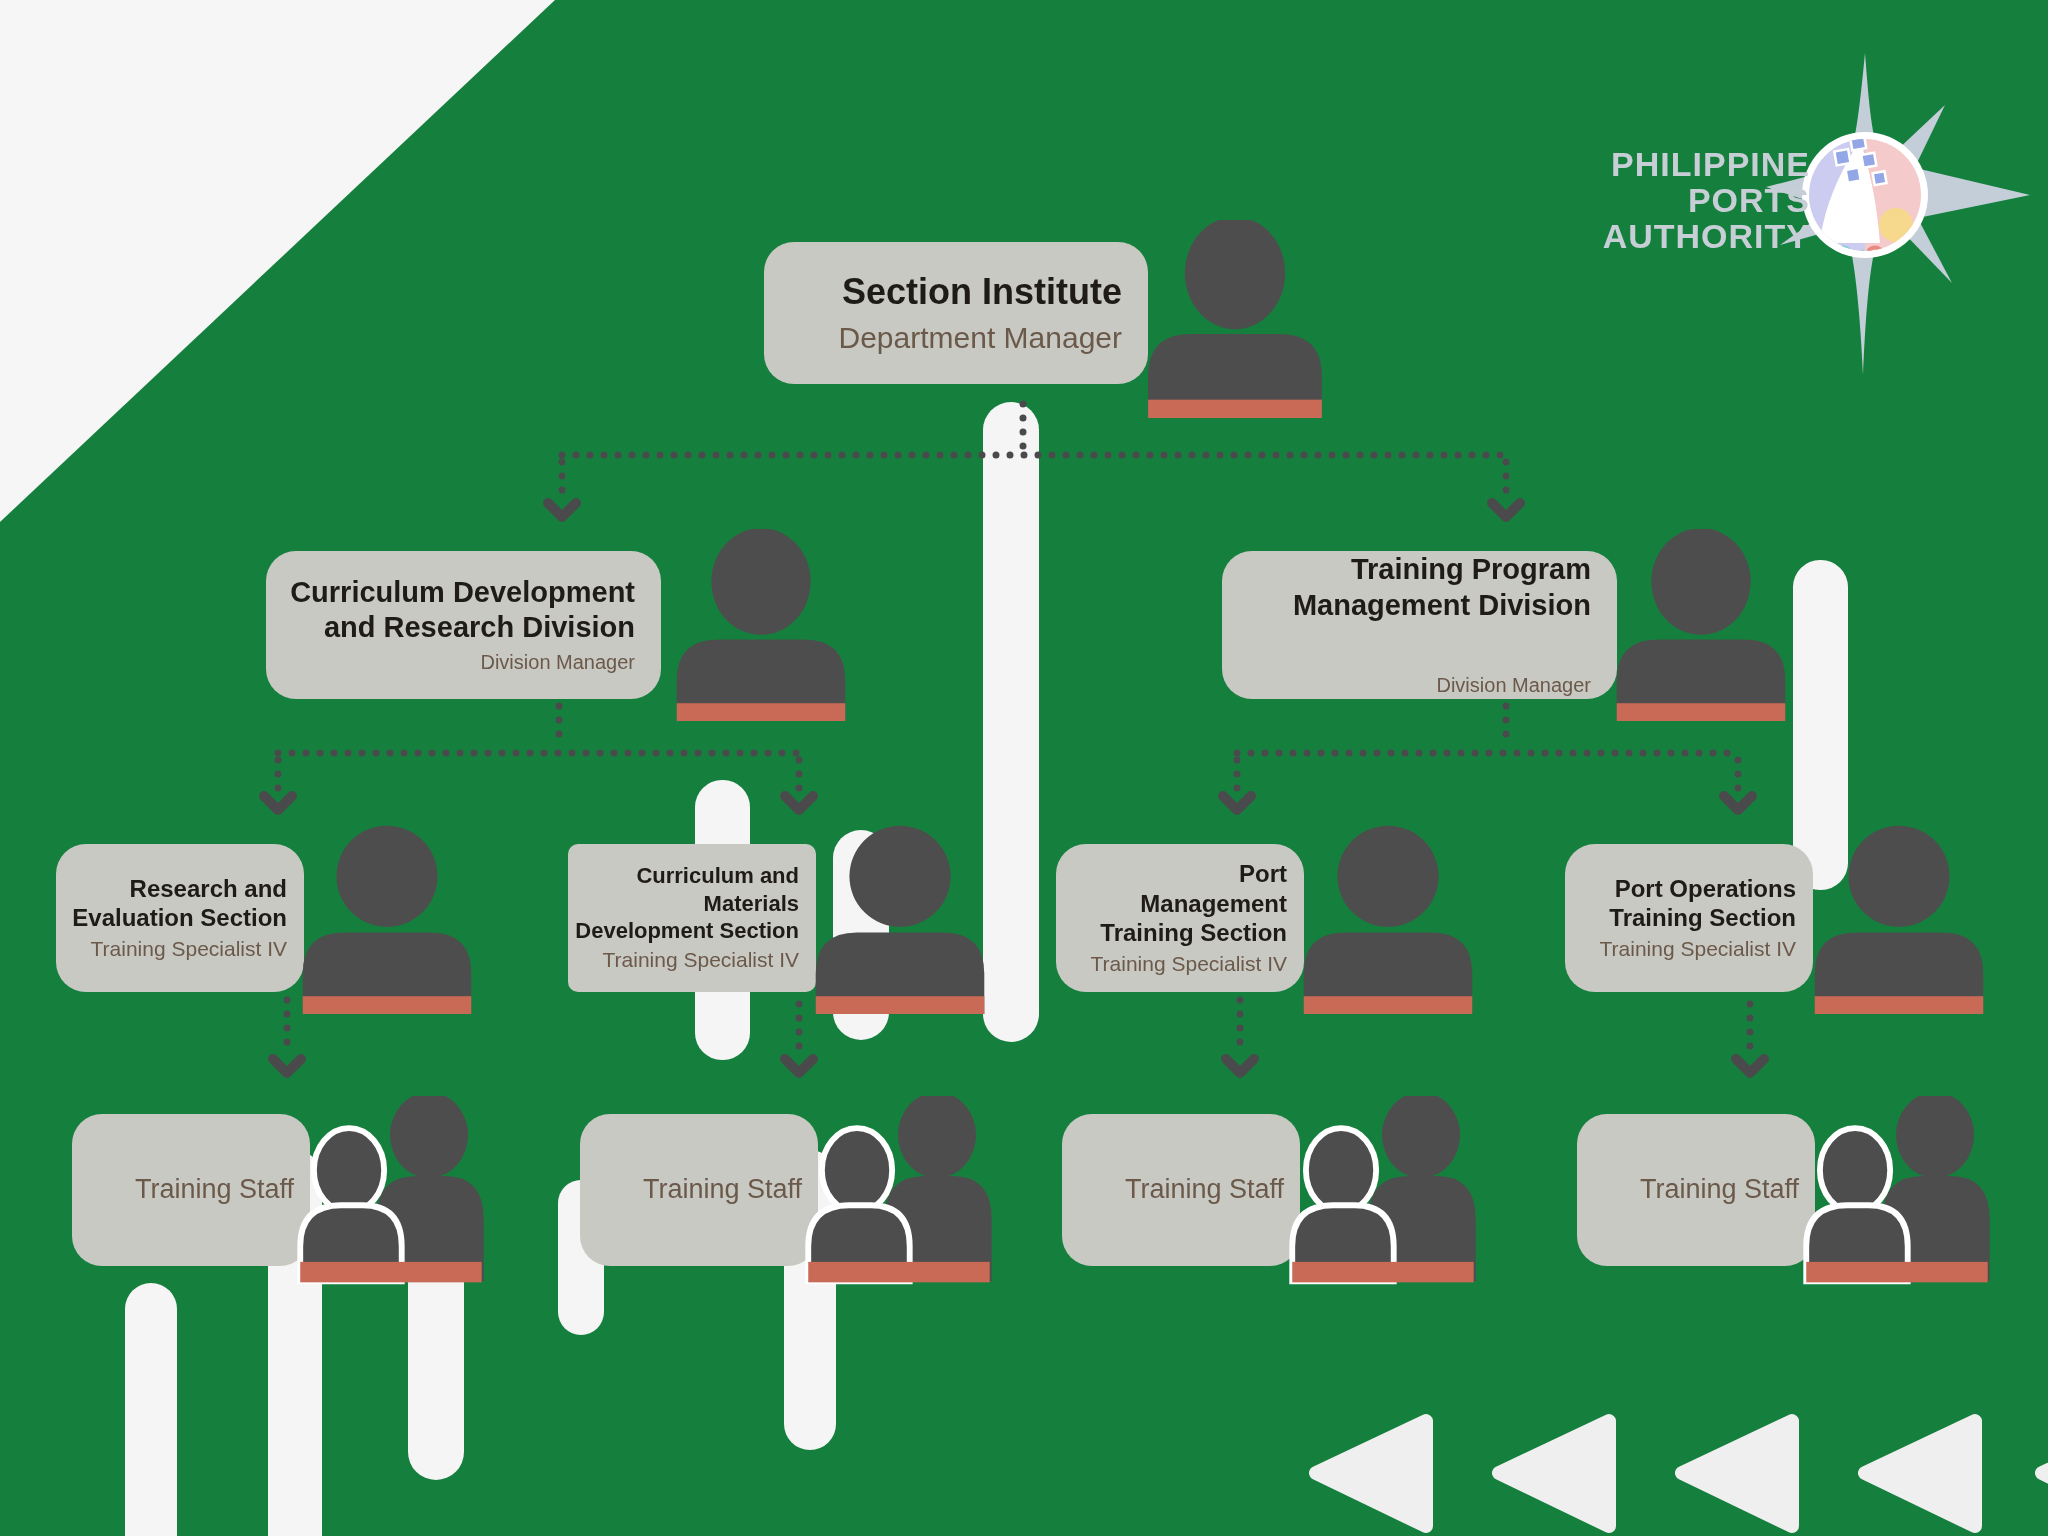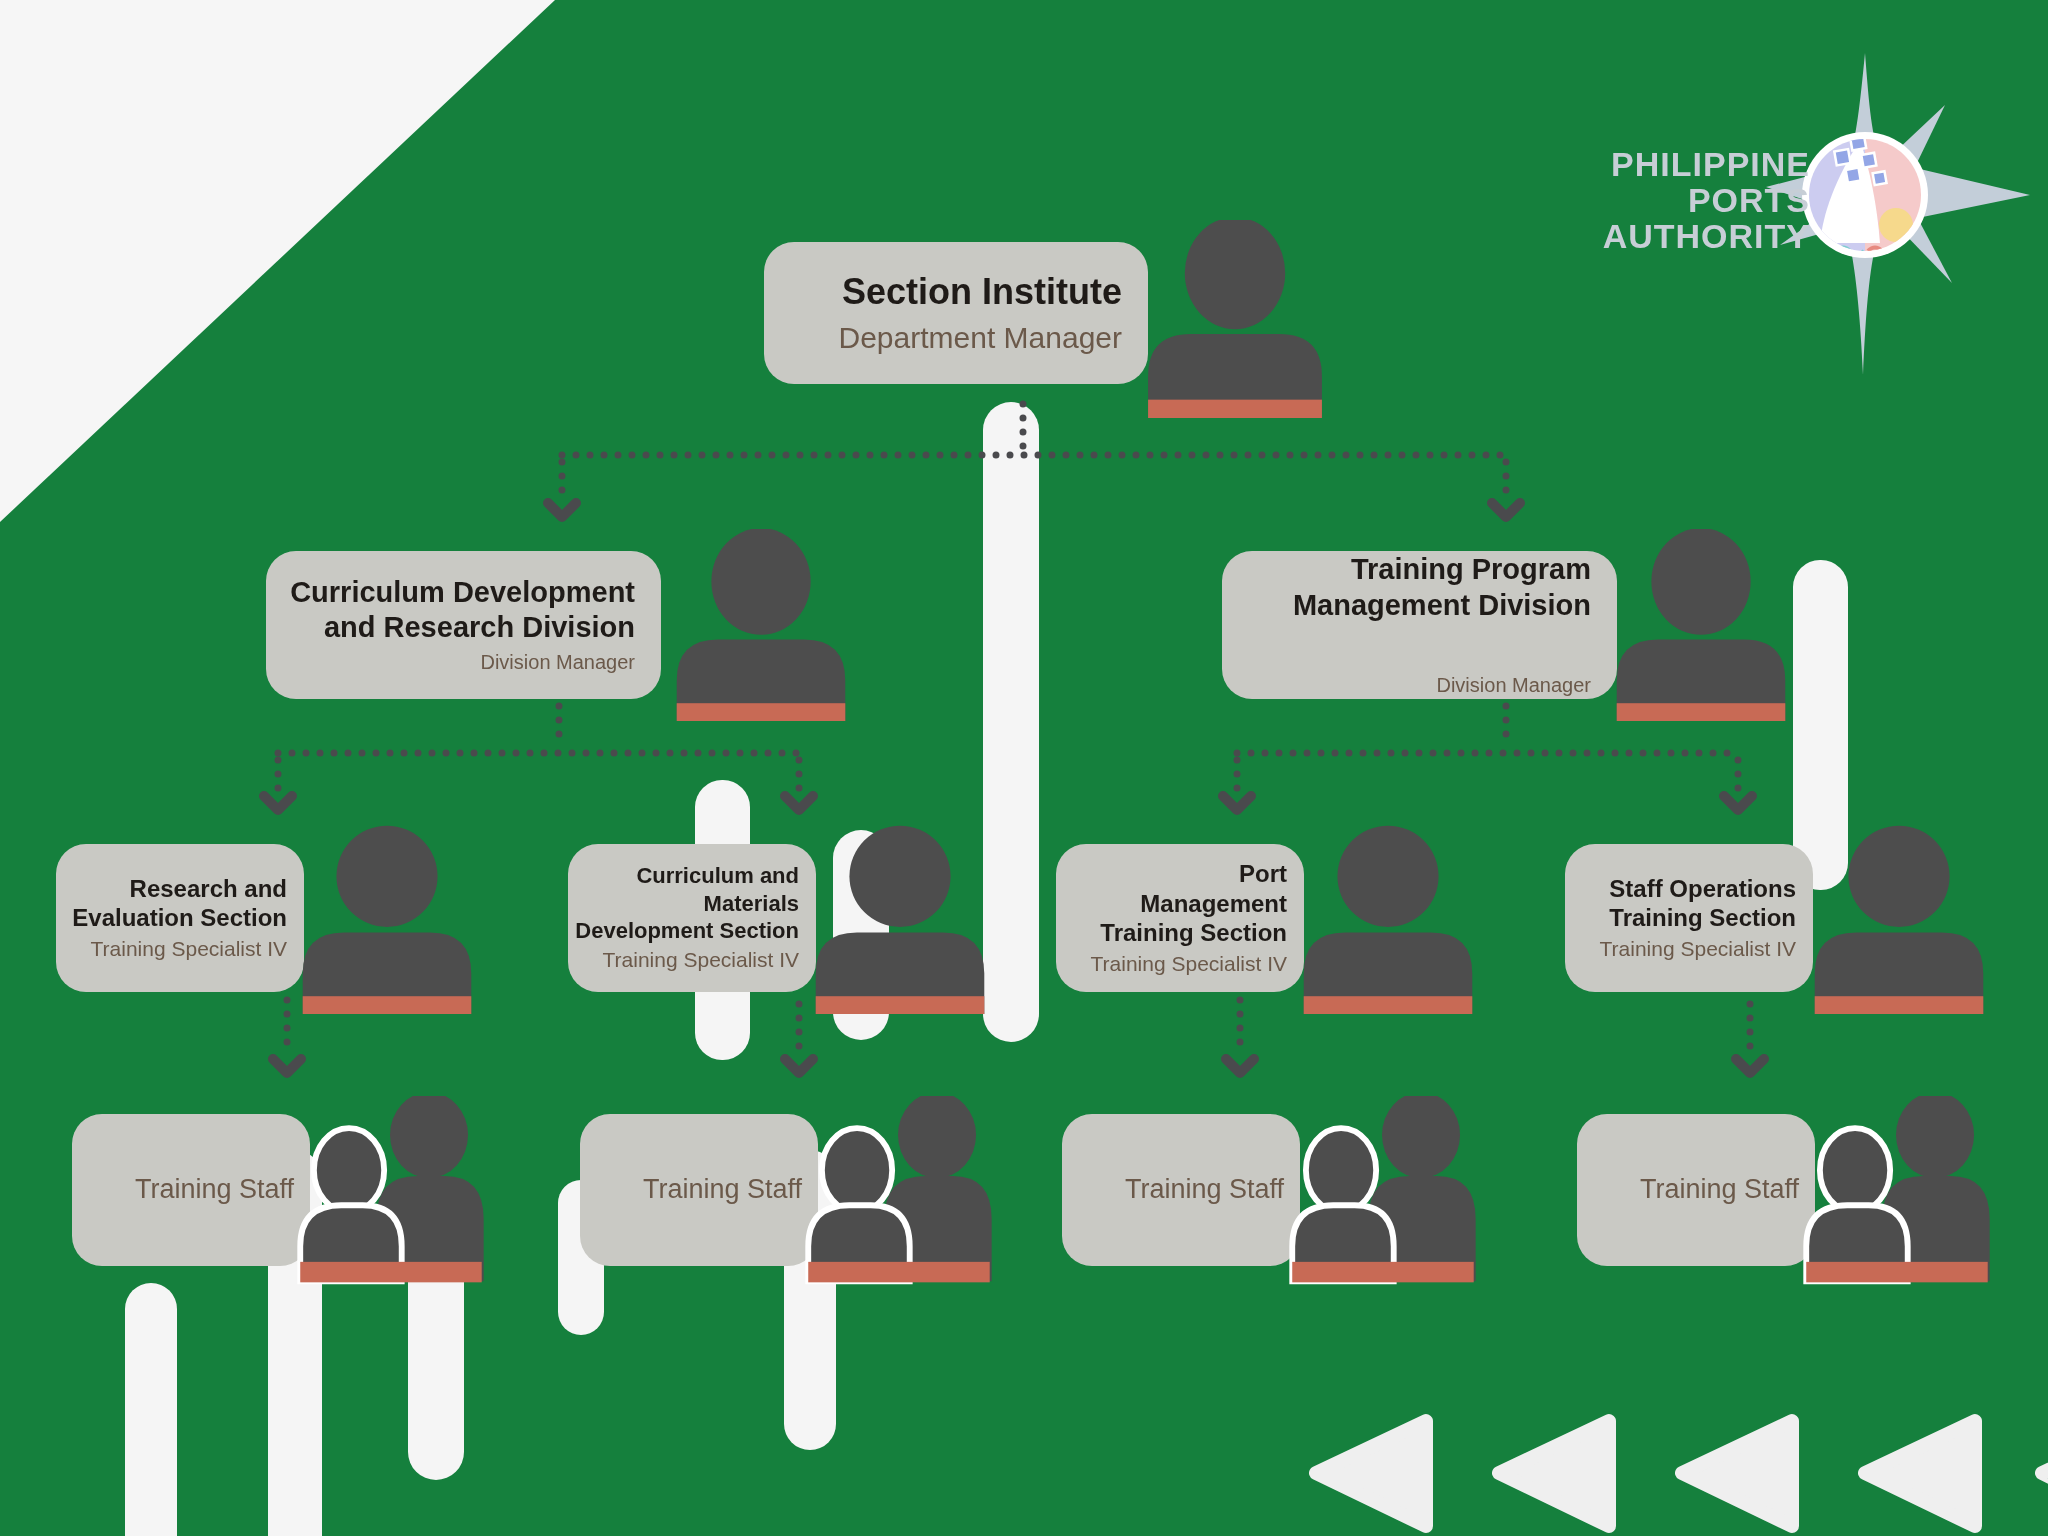--- a/index.html
+++ b/index.html
@@ -28,21 +28,21 @@
   .n-root .subtitle{font-size:30px;}
   
   .n-div{width:395px;height:148px;padding-right:26px;}
   .n-div1{left:266px;top:551px;}
   .n-div2{left:1222px;top:551px;gap:45px;}
   .n-div .title{font-size:29px;}
   .n-div .subtitle{font-size:20px;}
   
   .n-sec{width:248px;height:148px;top:844px;padding-right:17px;}
   .n-sec1{left:56px;}
-  .n-sec2{left:568px;}
+  .n-sec2{left:568px;border-radius:10px;}
   .n-sec3{left:1056px;padding-left:32px;}
   .n-sec4{left:1565px;}
   .n-sec .title{font-size:24px;line-height:1.24;}
   .n-sec2 .title{font-size:22px;}
   .n-sec .subtitle{font-size:21px;margin-top:3px;}
   
   .n-staff{width:238px;height:152px;top:1114px;padding-right:16px;margin-left:12px;}
   .n-staff1{left:60px;}
   .n-staff2{left:568px;}
   .n-staff3{left:1050px;}
@@ -195,21 +195,21 @@
 Materials
 Development Section</div>
     <div class="subtitle">Training Specialist IV</div>
   </div>
   <div class="node n-sec n-sec3">
     <div class="title">Port Management
 Training Section</div>
     <div class="subtitle">Training Specialist IV</div>
   </div>
   <div class="node n-sec n-sec4">
-    <div class="title">Staff Operations
+    <div class="title">Port Operations
 Training Section</div>
     <div class="subtitle">Training Specialist IV</div>
   </div>
 
   <div class="node n-staff n-staff1">
     <div class="subtitle">Training Staff</div>
   </div>
   <div class="node n-staff n-staff2">
     <div class="subtitle">Training Staff</div>
   </div>

